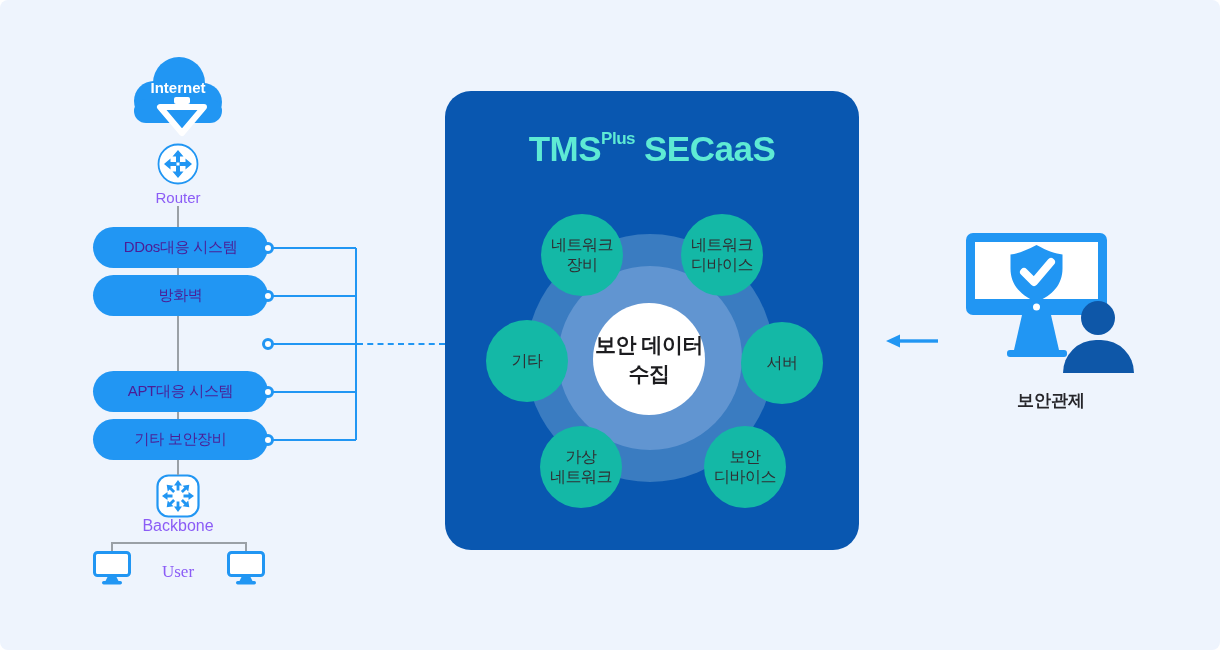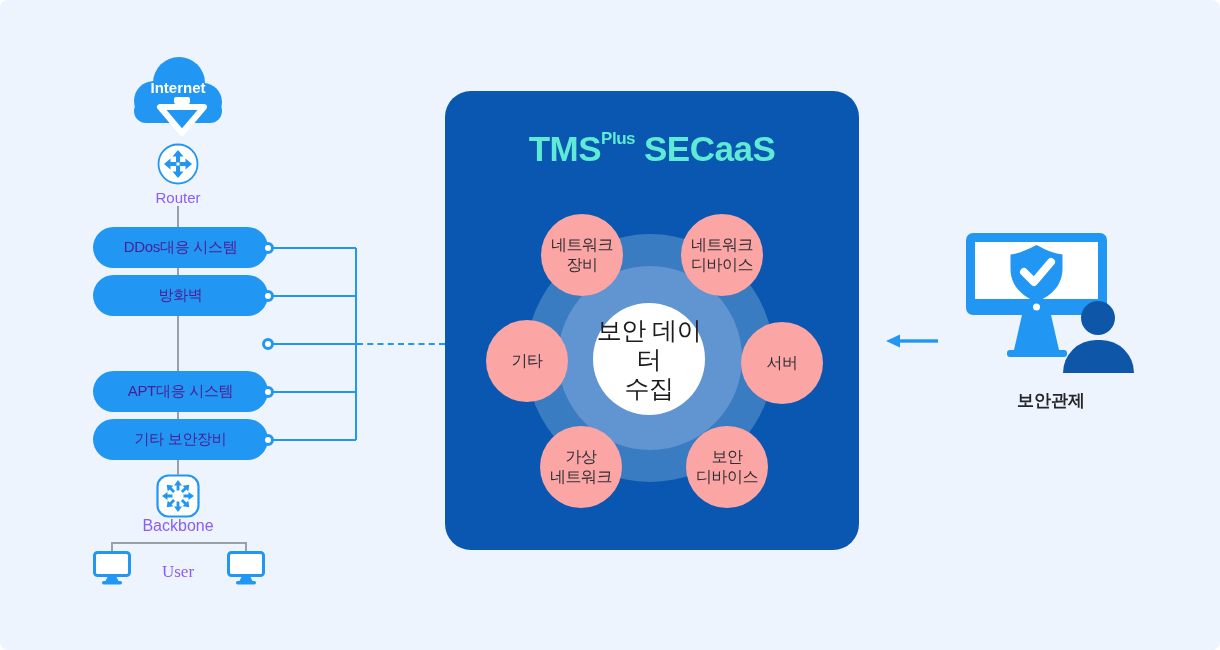--- a/index.html
+++ b/index.html
@@ -23,26 +23,26 @@
   .utree-v{position:absolute;top:542px;width:2px;height:13px;background:#9aa0a6;}
 
   
   .panel{position:absolute;left:445px;top:91px;width:414px;height:459px;border-radius:26px;background:#0957b0;}
   .panel-title{position:absolute;left:0;right:0;top:36px;height:44px;display:flex;align-items:center;
                justify-content:center;color:#5eead4;font-weight:bold;font-size:35px;letter-spacing:-0.5px;}
   .panel-title .sup{font-size:17px;vertical-align:top;position:relative;top:-10px;margin-right:9px;}
   .ring{position:absolute;border-radius:50%;}
   .ring-outer{left:81px;top:143px;width:248px;height:248px;background:#3a7cc1;}
   .ring-inner{left:113px;top:175px;width:184px;height:184px;background:#6195d1;}
-  .sat{position:absolute;width:82px;height:82px;border-radius:50%;background:#fca5a5;display:flex;flex-direction:column;
+  .sat{position:absolute;width:82px;height:82px;border-radius:50%;background:#14b8a6;display:flex;flex-direction:column;
        align-items:center;justify-content:center;text-align:center;z-index:2;}
   .sat span{display:block;font-size:16px;line-height:20px;color:#2f2f33;letter-spacing:-0.5px;}
   .core{position:absolute;left:148px;top:212px;width:112px;height:112px;border-radius:50%;background:#fff;
         display:flex;flex-direction:column;align-items:center;justify-content:center;text-align:center;z-index:2;}
-  .core span{display:block;font-size:25px;line-height:29px;font-weight:normal;color:#1c1c1f;letter-spacing:-0.5px;}
+  .core span{display:block;font-size:21px;line-height:29px;font-weight:bold;color:#1c1c1f;letter-spacing:-0.5px;}
 
   
   .person-head{position:absolute;left:1081px;top:301px;width:34px;height:34px;border-radius:50%;background:#0e57a8;z-index:6;}
   .person-body{position:absolute;left:1063px;top:340px;width:71px;height:33px;border-radius:35px 35px 0 0;background:#0e57a8;z-index:6;}
   .soc-label{position:absolute;left:986px;top:389px;width:130px;text-align:center;font-size:17px;font-weight:bold;color:#26262b;}
 </style>
 </head>
 <body>
 
 <div class="stage">
@@ -153,21 +153,21 @@
       <span></span>
     </div>
     <div class="sat" style="left:296px;top:231px;">
       <span>서버</span>
       <span></span>
     </div>
     <div class="sat" style="left:95px;top:335px;">
       <span>가상</span>
       <span>네트워크</span>
     </div>
-    <div class="sat" style="left:241px;top:335px;text-align:right;">
+    <div class="sat" style="left:259px;top:335px;text-align:right;">
       <span>보안</span>
       <span>디바이스</span>
     </div>
 
     <div class="core">
       <span>보안 데이터</span>
       <span>수집</span>
     </div>
   </div>
 

